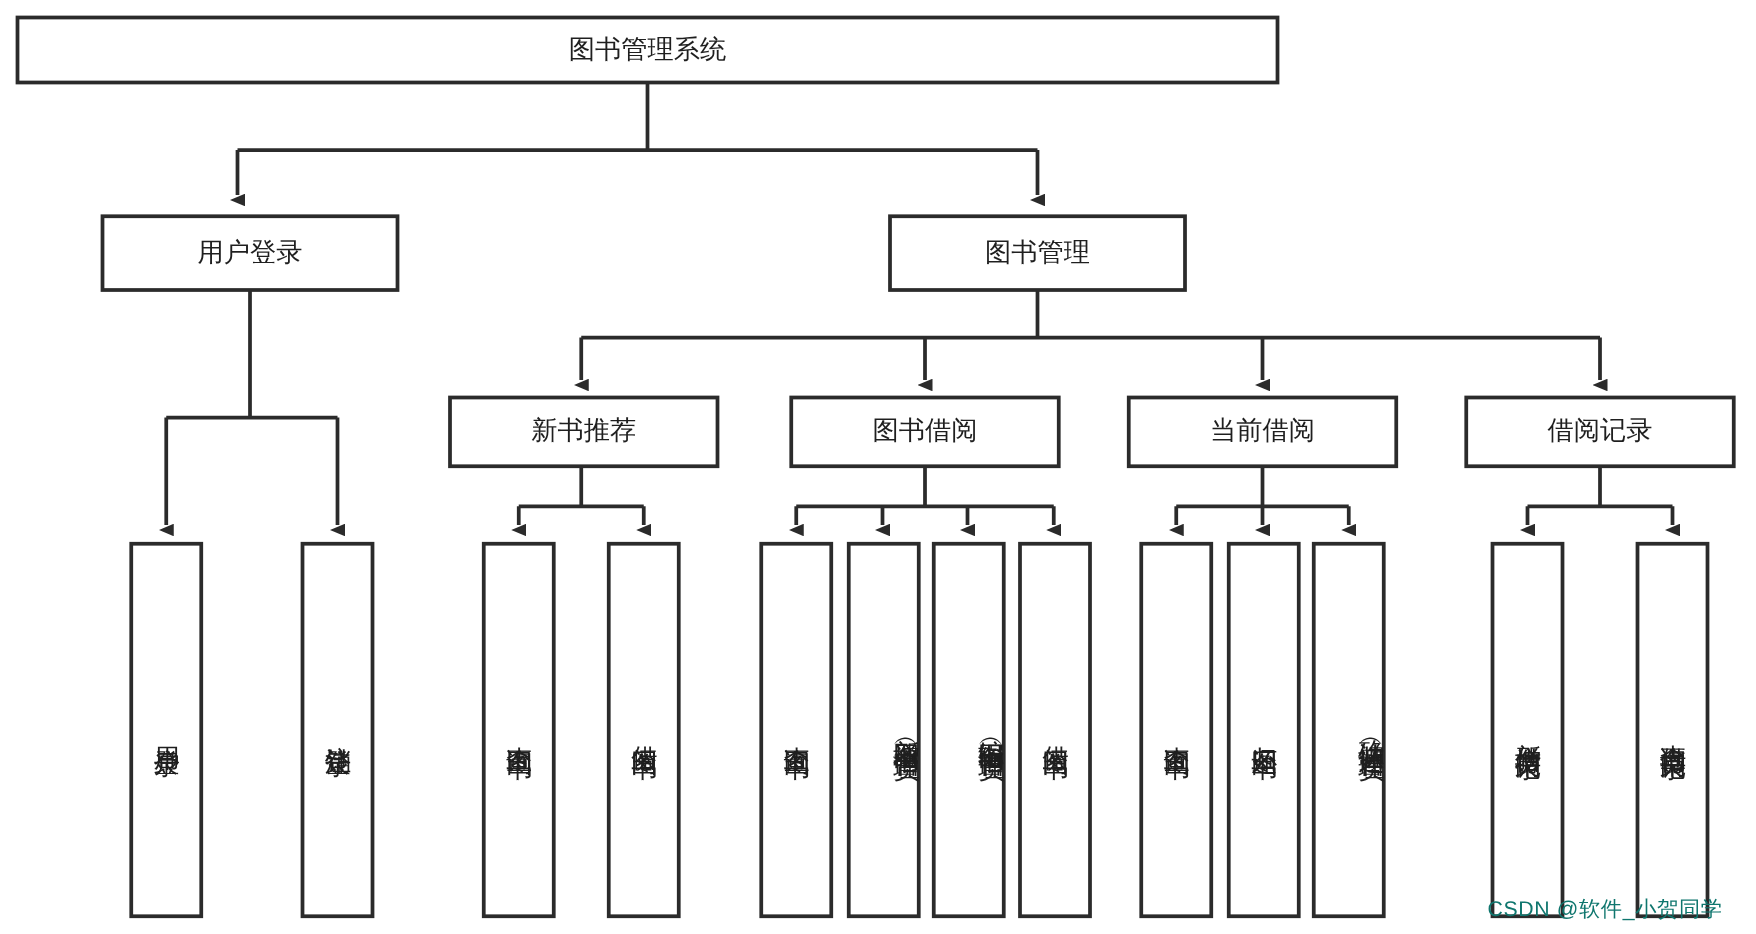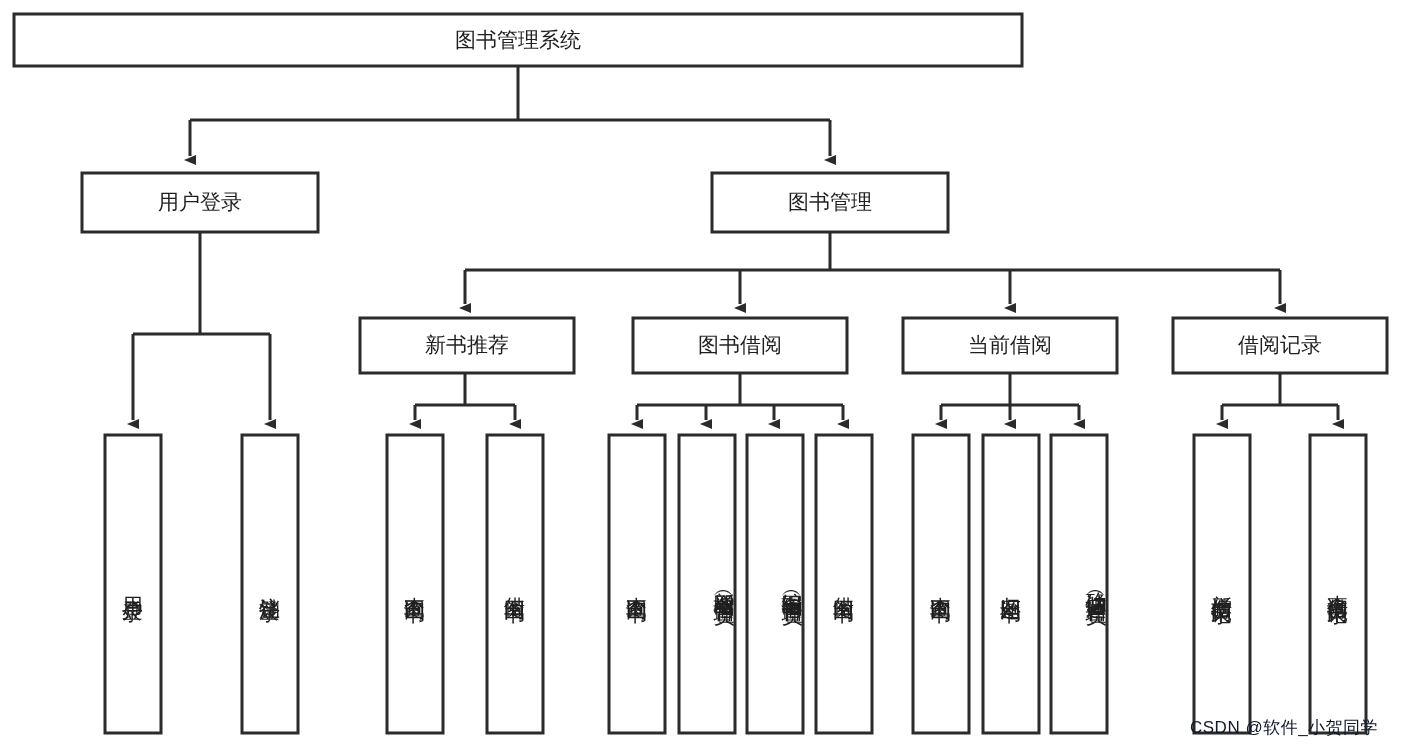--- a/index.html
+++ b/index.html
@@ -58,21 +58,21 @@
     align-items: center;
     justify-content: center;
     white-space: nowrap;
     pointer-events: none;
     text-align: center;
   }
   .watermark {
     position: absolute;
     font-family: "Liberation Sans", "DejaVu Sans", sans-serif;
     font-size: 17px;
-    color: #0f172a;
+    color: #0f766e;
     letter-spacing: 0.5px;
     white-space: nowrap;
   }
 </style>
 </head>
 <body>
 
 <div id="diagram-root">
 
   <svg class="flow-svg" viewBox="0 0 1405 747" xmlns="http://www.w3.org/2000/svg">

